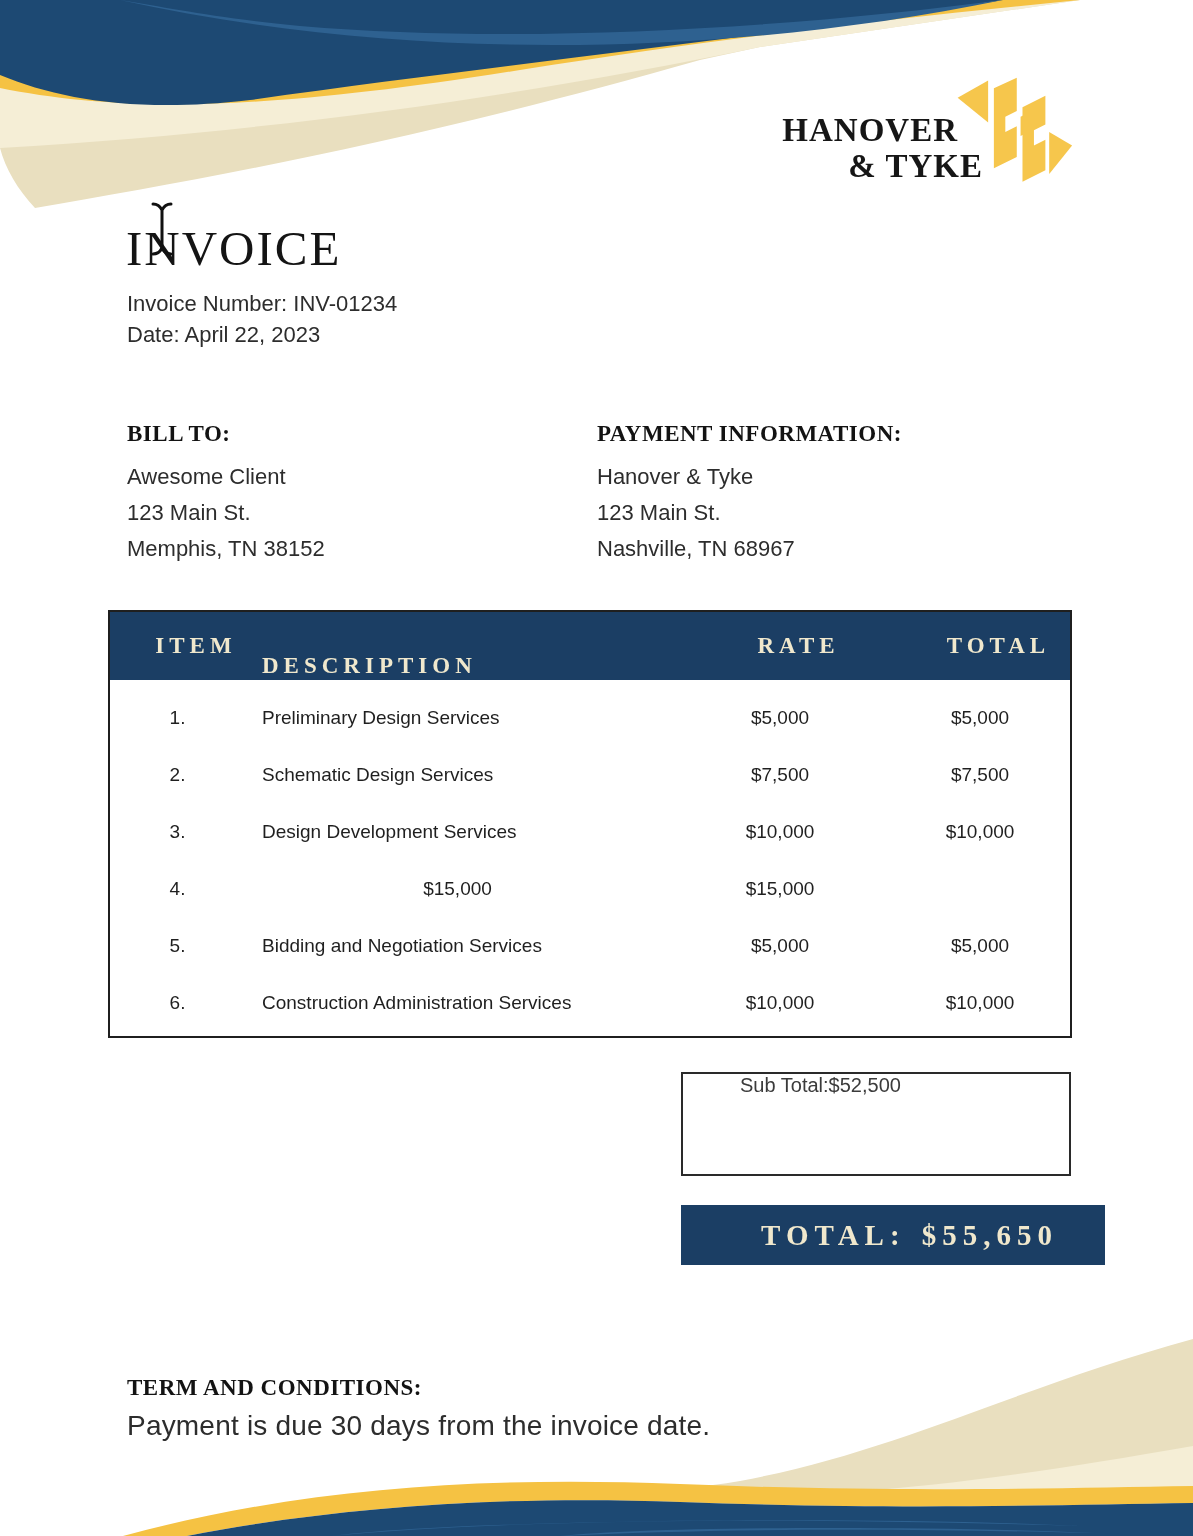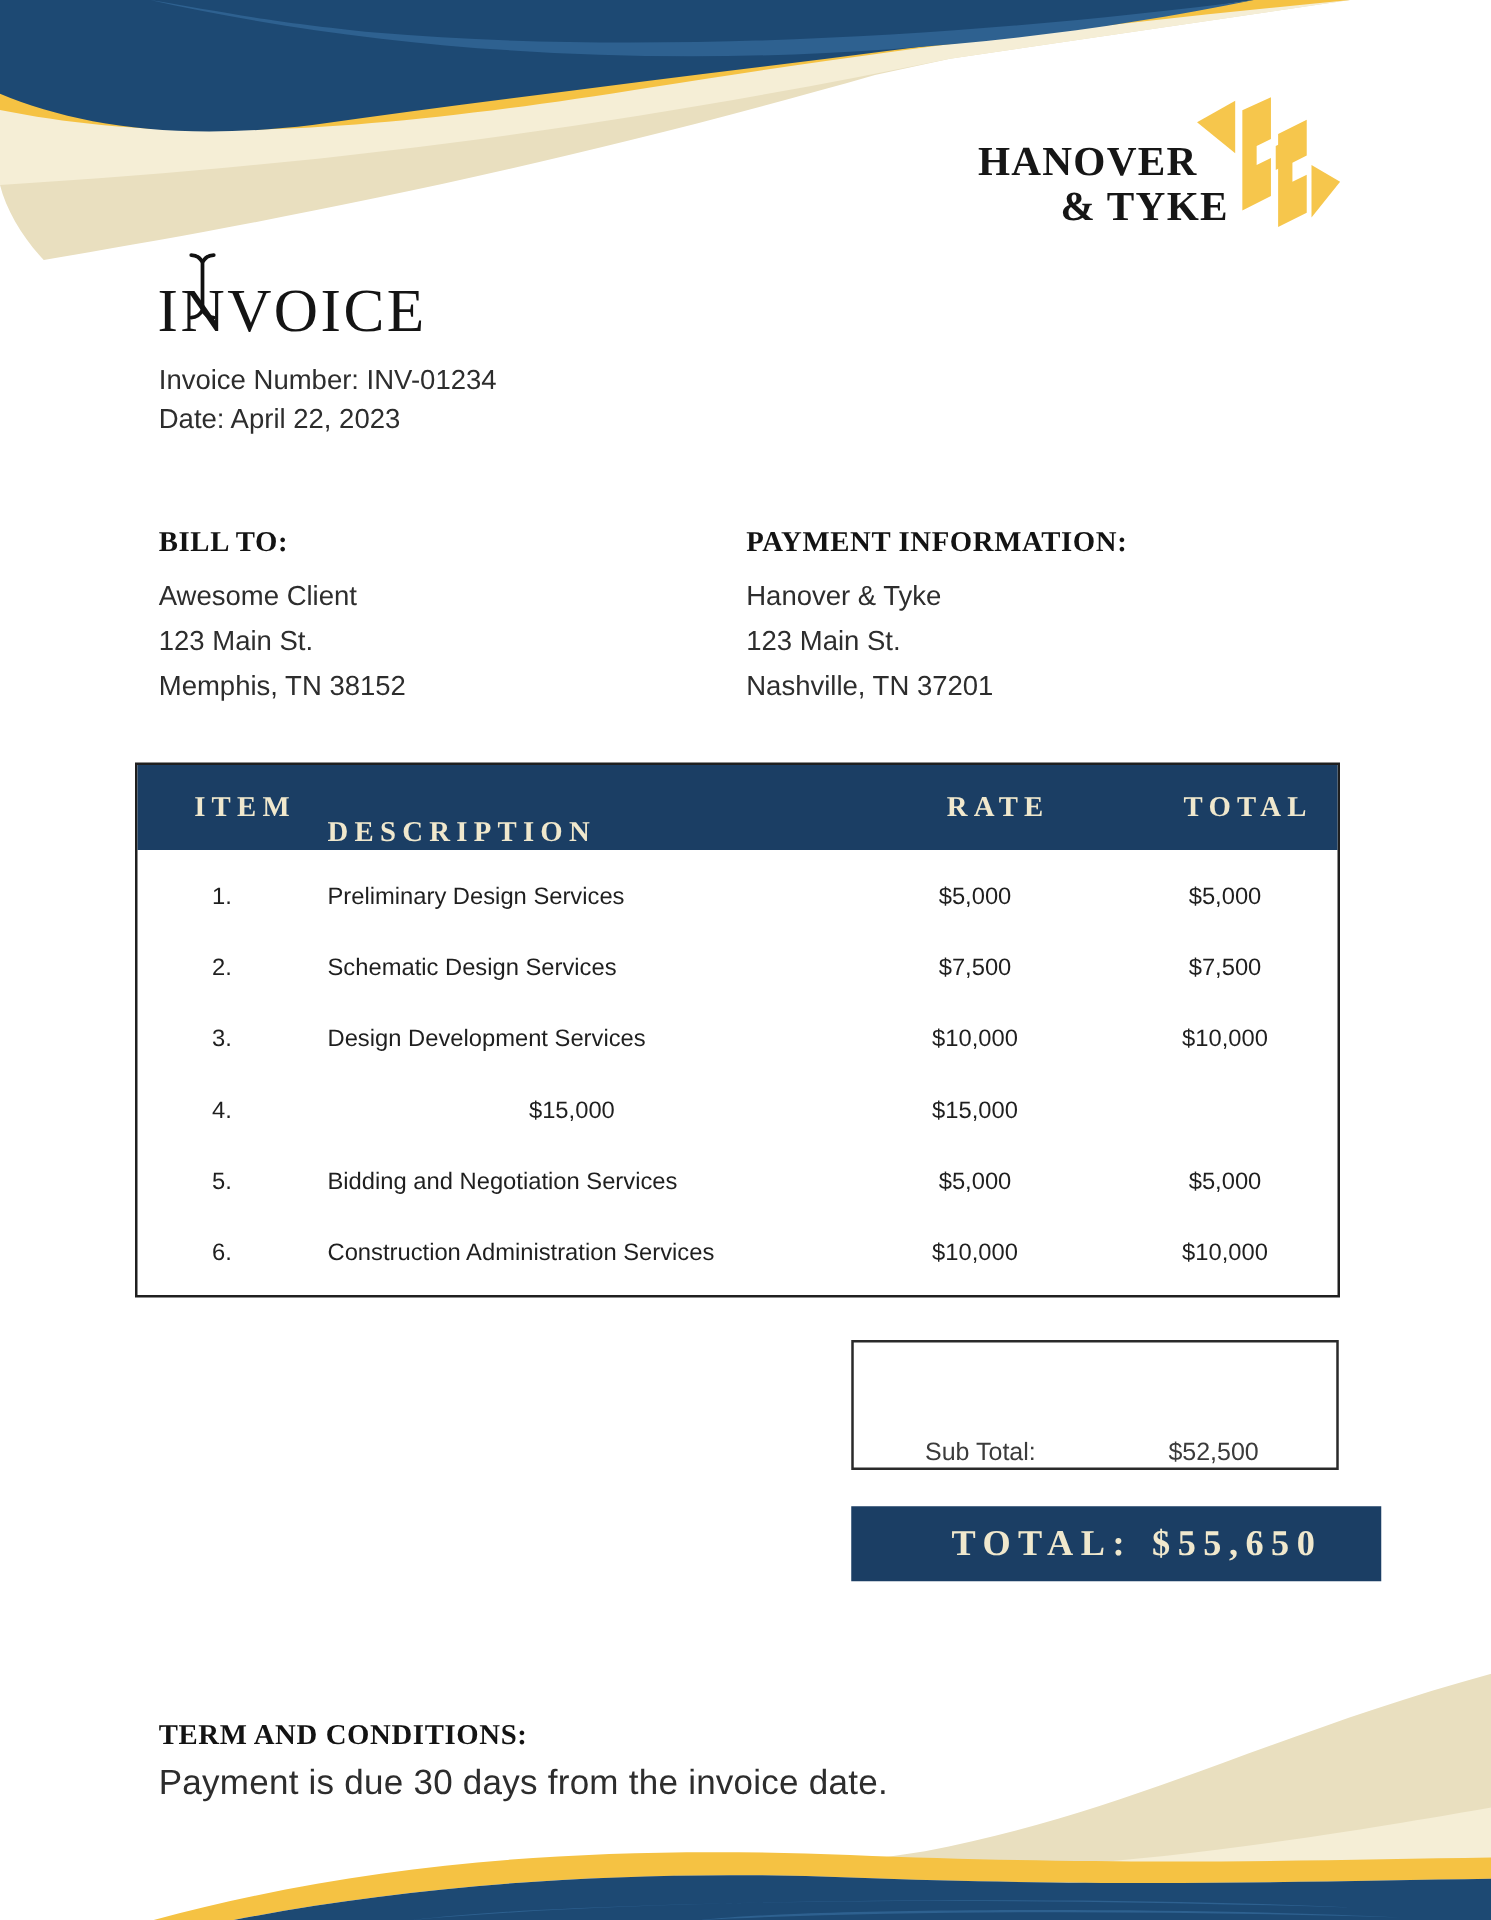--- a/index.html
+++ b/index.html
@@ -42,21 +42,21 @@
       color:#f0e8cd;text-align:center;padding-left:37px;}
   .th.left{text-align:left;padding-left:17px;margin-top:40px;}
   .tbody{padding:9px 0;}
   .tr{display:grid;grid-template-columns:135px 425px 220px 1fr;align-items:center;height:57px;
       font-size:19px;color:#1f1f1f;}
   .td{text-align:center;}
   .td.left{text-align:left;padding-left:17px;}
 
   
   .summary-box{left:681px;top:1072px;width:390px;height:104px;border:2px solid #2a2a2a;
-               box-sizing:border-box;display:flex;flex-direction:column;justify-content:flex-end;
+               box-sizing:border-box;display:flex;flex-direction:row;justify-content:space-between;
                background:#fff;z-index:2;}
   .summary-row{display:flex;justify-content:space-between;padding:0 62px 0 57px;
                font-size:20px;color:#3b3b3b;}
   .total-bar{left:681px;top:1205px;width:391px;height:60px;background:#1b3e64;display:flex;
              align-items:center;justify-content:center;z-index:2;
              font-family:"Liberation Serif",serif;font-weight:bold;font-size:29px;
              letter-spacing:6px;color:#f0e8cd;padding-left:33px;}
   .total-bar .gap{display:inline-block;width:16px;}
 
   
@@ -111,21 +111,21 @@
       <div>123 Main St.</div>
       <div>Memphis, TN 38152</div>
     </div>
   </div>
 
   <div class="abs payment-info">
     <div class="block-heading">PAYMENT INFORMATION:</div>
     <div class="addr-lines">
       <div>Hanover &amp; Tyke</div>
       <div>123 Main St.</div>
-      <div>Nashville, TN 37201</div>
+      <div>Nashville, TN 68967</div>
     </div>
   </div>
 
   <div class="abs items-table">
     <div class="thead">
       <div class="th">ITEM</div>
       <div class="th left">DESCRIPTION</div>
       <div class="th">RATE</div>
       <div class="th">TOTAL</div>
     </div>

